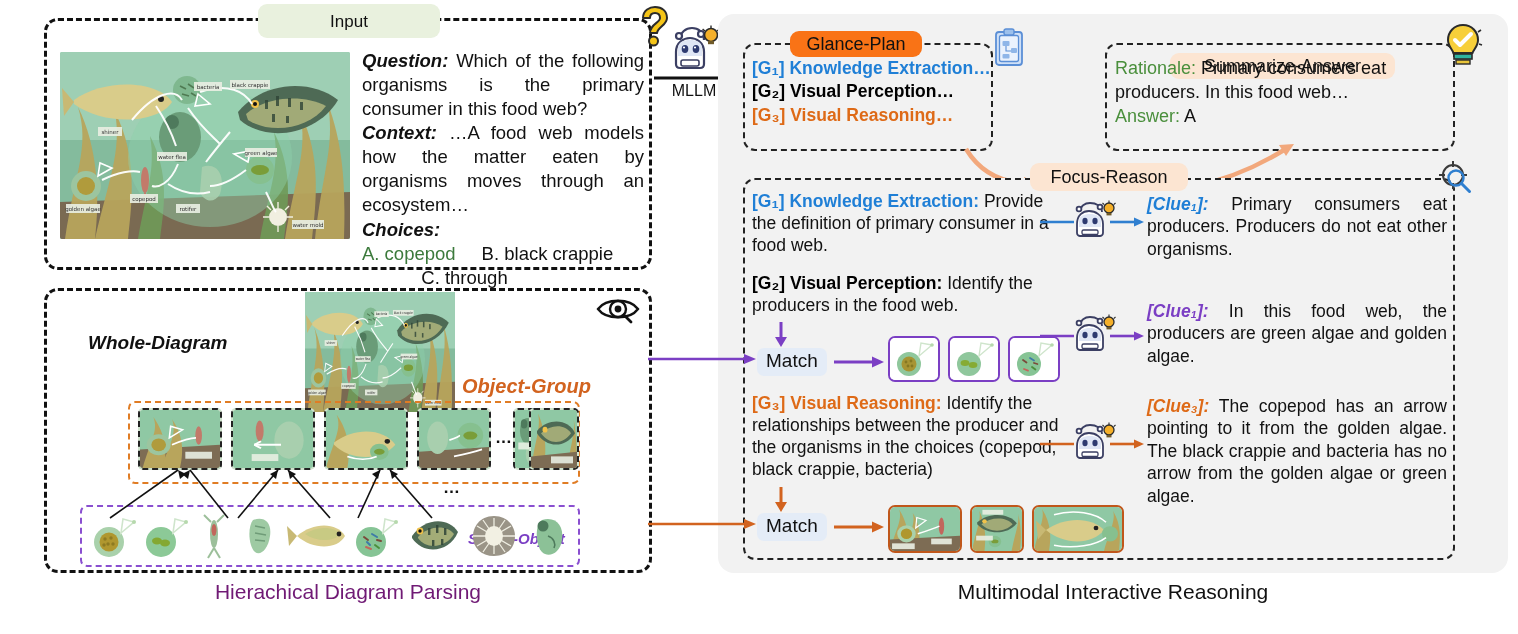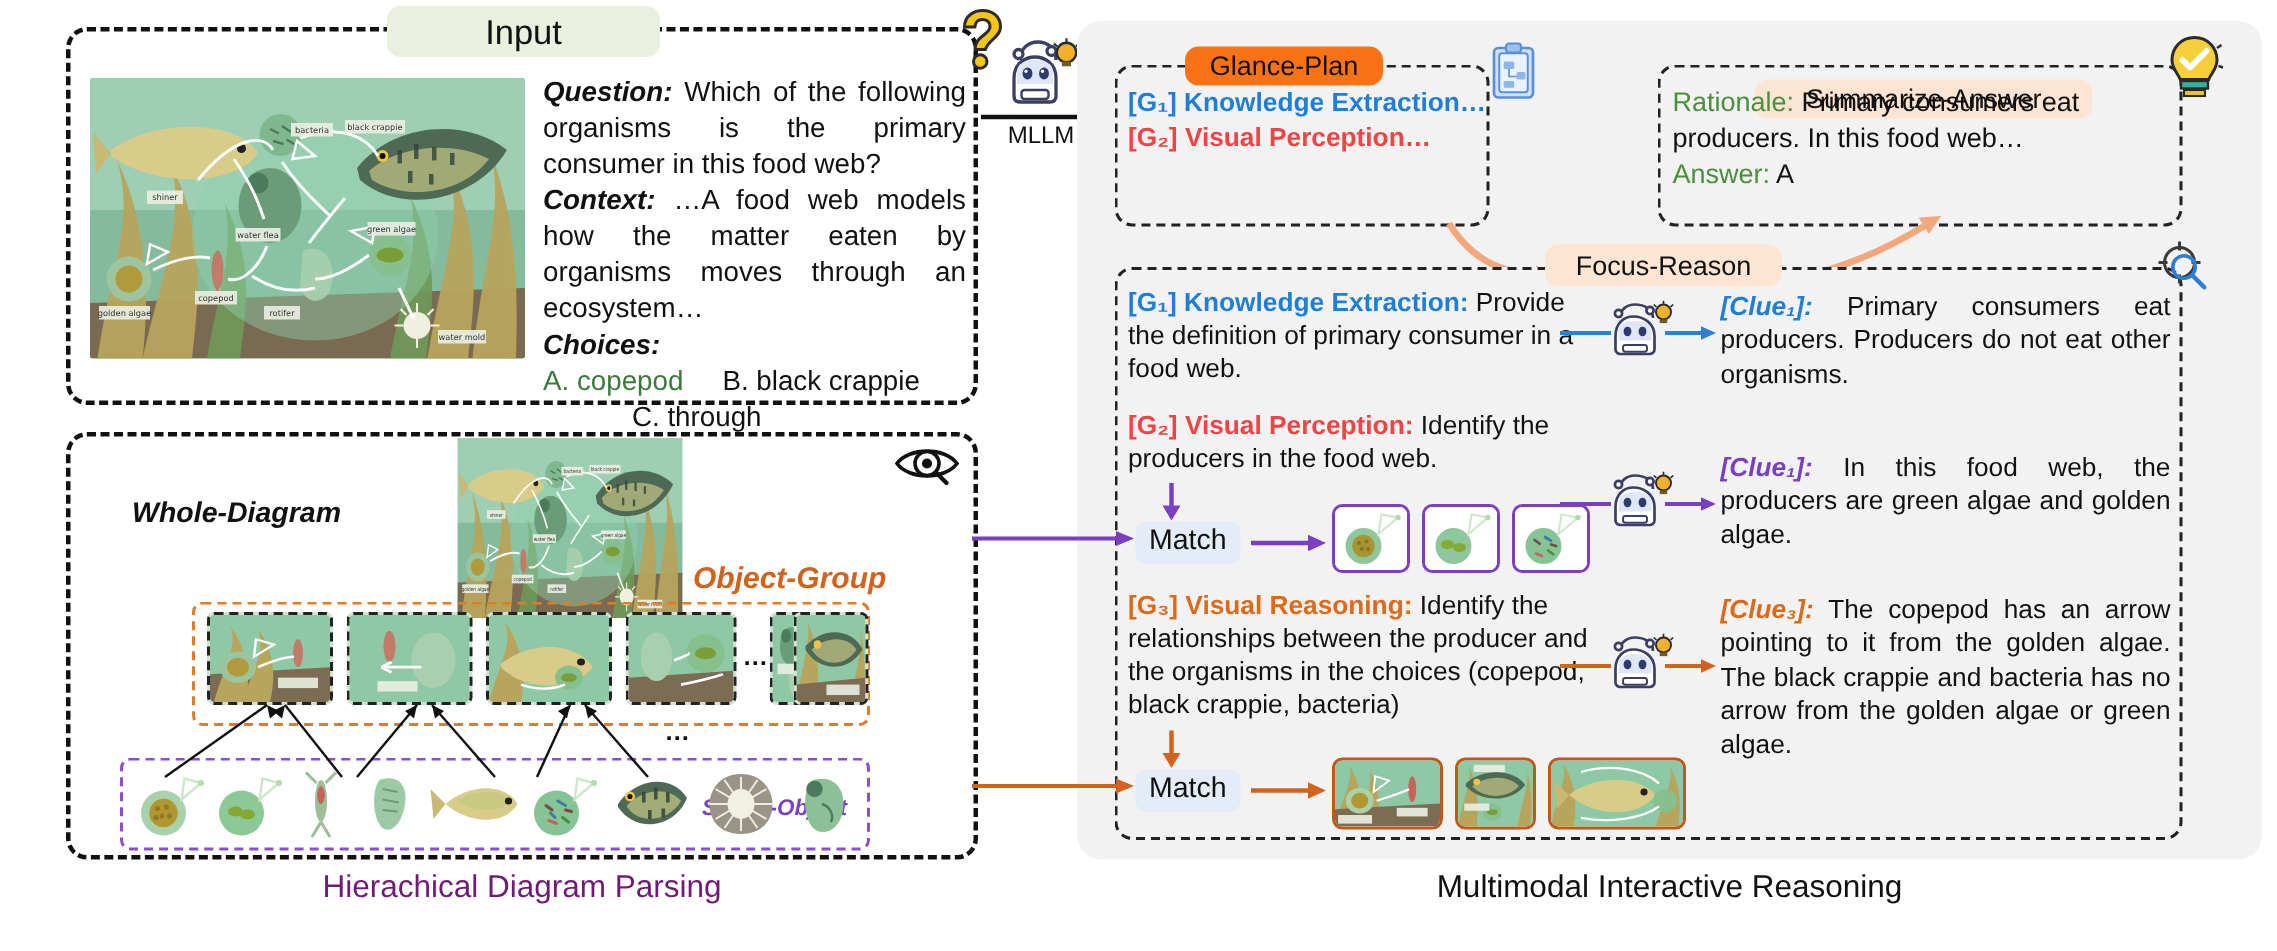--- a/index.html
+++ b/index.html
@@ -30,21 +30,21 @@
     line-height: 1;
     display: flex; align-items: center; justify-content: center;
     white-space: nowrap;
   }
 
   
   #input-panel { left: 44px; top: 18px; width: 608px; height: 252px; }
   #input-badge {
     left: 258px; top: 4px; width: 182px; height: 34px;
     background: #e9f1de; color: #111;
-    font-size: 23px;
+    font-size: 17px;
   }
   #foodweb-img {
     left: 60px; top: 52px; width: 290px; height: 187px;
     border-radius: 2px; overflow: hidden;
   }
   #input-text {
     left: 362px; top: 48px; width: 282px;
     font-size: 18.5px; line-height: 1.30; color: #111;
     text-align: justify; text-justify: inter-word;
   }
@@ -126,21 +126,21 @@
   #gp-box { left: 743px; top: 43px; width: 250px; height: 108px; }
   #gp-badge {
     left: 790px; top: 31px; width: 132px; height: 26px;
     background: #f97316; font-size: 18px; color: #111;
   }
   #gp-list {
     position: absolute; left: 752px; top: 57px; width: 240px;
     font-size: 17.5px; line-height: 1.33; font-weight: bold;
   }
   .g1 { color: #1f7fd6; }
-  .g2 { color: #ef4444; text-align: center; }
+  .g2 { color: #000000; text-align: center; }
   .g3 { color: #de6a17; }
   #clipboard-icon { left: 994px; top: 28px; width: 30px; height: 38px; }
 
   
   #sa-box { left: 1105px; top: 43px; width: 350px; height: 108px; }
   #sa-badge {
     left: 1170px; top: 31px; width: 225px; height: 26px;
     background: #fce5d2; font-size: 18px; color: #111; margin-top: 22px;
   }
   #sa-body {
@@ -771,20 +771,24 @@
 
   <div class="abs" id="gp-list">
     <div>
       <span class="g1"><span>[G₁]</span>
       <span>Knowledge Extraction…</span></span>
     </div>
     <div>
       <span class="g2"><span>[G₂]</span>
       <span>Visual Perception…</span></span>
     </div>
+    <div>
+      <span class="g3"><span>[G₃]</span>
+      <span>Visual Reasoning…</span></span>
+    </div>
   </div>
 
   <div class="inner-dash" id="sa-box"></div>
   <div class="badge" id="sa-badge">Summarize-Answer</div>
 
   <svg class="abs" id="bulb-icon" viewBox="0 0 40 48">
     <path d="M20 3 C29 3 35 10 35 18 C35 24 31 27 29.5 31 L10.5 31 C9 27 5 24 5 18 C5 10 11 3 20 3 Z" fill="#f7cf3a" stroke="#2b2b2b" stroke-width="2"></path>
     <path d="M12 18 l5 5 l11 -11" stroke="#fff" stroke-width="4" fill="none" stroke-linecap="round" stroke-linejoin="round"></path>
     <rect x="11" y="32" width="18" height="5" fill="#2fb3a0" stroke="#2b2b2b" stroke-width="1.6"></rect>
     <rect x="13" y="38" width="14" height="4" fill="#e9c53a" stroke="#2b2b2b" stroke-width="1.4"></rect>

